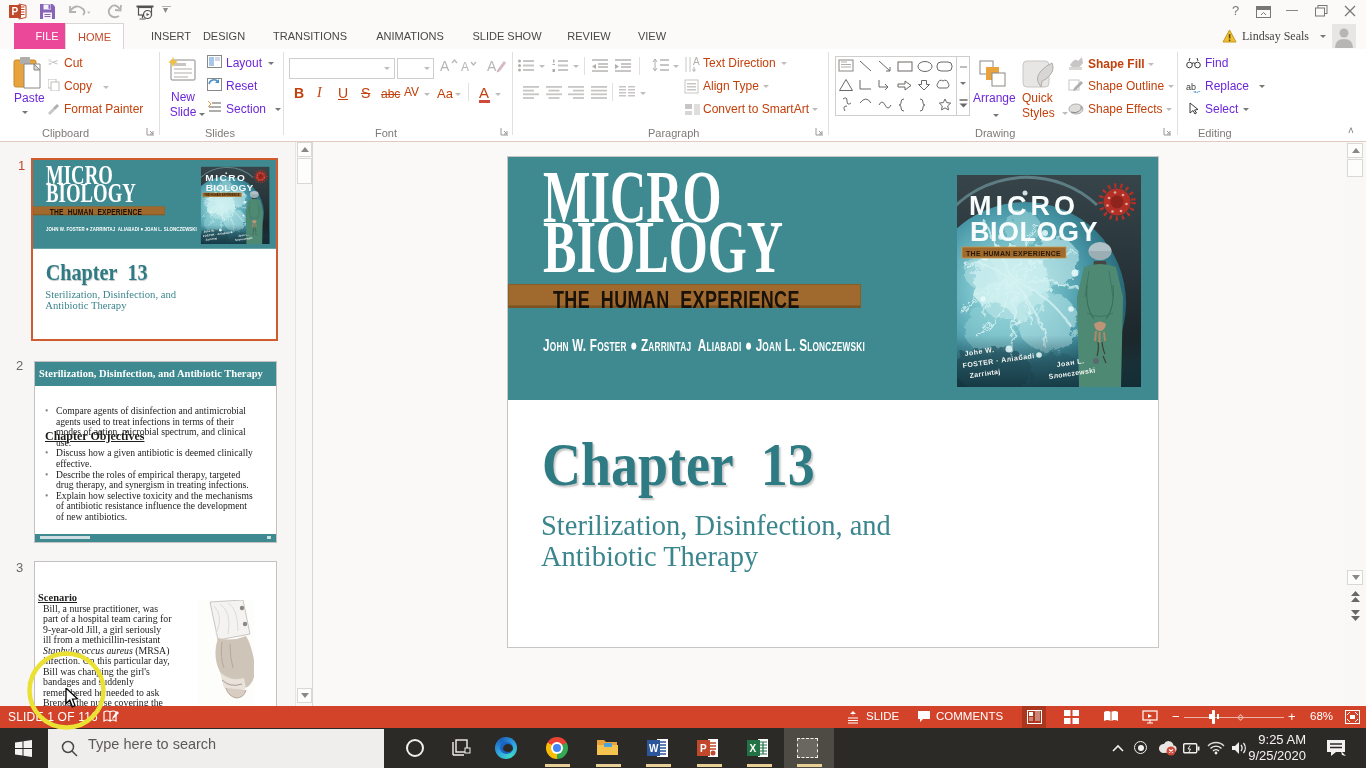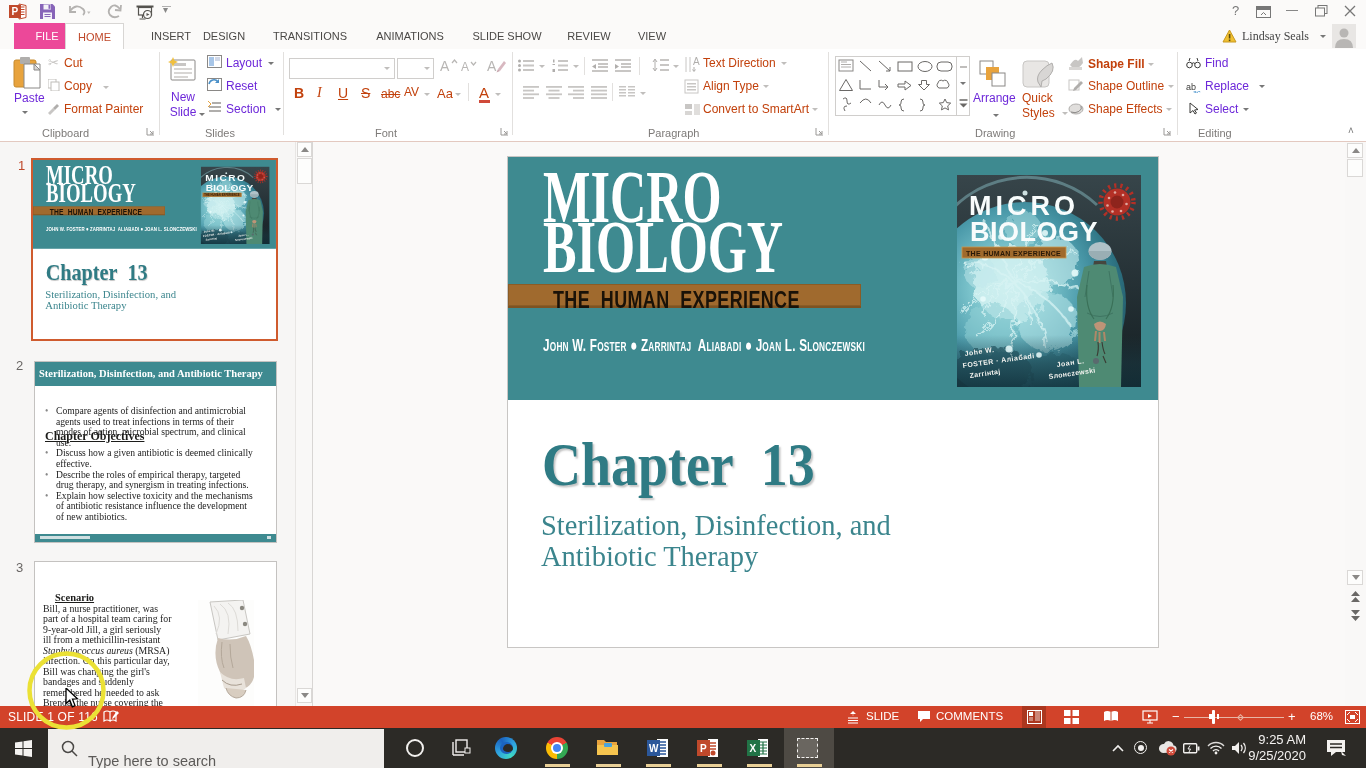--- a/index.html
+++ b/index.html
@@ -589,21 +589,21 @@
         <div style="padding-left:13px;position:relative;"><span style="position:absolute;left:2px;color:#888;">•</span>Discuss how a given antibiotic is deemed clinically<br>effective.</div>
         <div style="padding-left:13px;position:relative;"><span style="position:absolute;left:2px;color:#888;">•</span>Describe the roles of empirical therapy, targeted<br>drug therapy, and synergism in treating infections.</div>
         <div style="padding-left:13px;position:relative;"><span style="position:absolute;left:2px;color:#888;">•</span>Explain how selective toxicity and the mechanisms<br>of antibiotic resistance influence the development<br>of new antibiotics.</div>
       </div>
       <div class="abs" style="left:0;top:172px;width:241px;height:8px;background:#3e8a90;">
         <div class="abs" style="left:5px;top:2px;width:50px;height:3px;background:#cfe0e2;"></div>
         <div class="abs" style="right:5px;top:2px;width:4px;height:3px;background:#cfe0e2;"></div>
       </div>
     </div>
     <div class="abs" id="thumb3">
-      <div class="abs" style="left:20px;top:30px;font-family:'Liberation Serif',serif;font-weight:bold;font-size:10.5px;color:#1c1c1a;text-decoration:underline;text-align:center;">Scenario</div>
+      <div class="abs" style="left:3px;top:30px;font-family:'Liberation Serif',serif;font-weight:bold;font-size:10.5px;color:#1c1c1a;text-decoration:underline;text-align:center;">Scenario</div>
       <div class="abs" style="left:8px;top:41.5px;font-family:'Liberation Serif',serif;font-size:9.8px;line-height:10.55px;color:#222;">Bill, a nurse practitioner, was<br>part of a hospital team caring for<br>9-year-old Jill, a girl seriously<br>ill from a methicillin-resistant<br><i>Staphylococcus aureus</i> (MRSA)<br>infection. On this particular day,<br>Bill was changing the girl's<br>bandages and suddenly<br>remembered he needed to ask<br>Brenda, the nurse covering the</div>
       <svg class="abs" style="left:163px;top:38px;" width="56" height="112" viewBox="0 0 56 112">
           <use href="#handimg"></use>
         </svg>
     </div>
   </div>
   <div class="abs" id="thumbscroll">
     <div class="abs" style="left:1px;top:0;width:15px;height:15px;background:#fdfdfc;border:1px solid #dad8d6;"></div>
     <svg class="abs" style="left:5px;top:5px;" width="8" height="6">
         <path d="M0 5 L4 0 L8 5 Z" fill="#8a8886"></path>
@@ -702,21 +702,21 @@
       <path d="M0 2.5 L7.5 1.4 L7.5 8 L0 8 Z"></path>
       <path d="M8.5 1.3 L17 0 L17 8 L8.5 8 Z"></path>
       <path d="M0 9 L7.5 9 L7.5 15.6 L0 14.5 Z"></path>
       <path d="M8.5 9 L17 9 L17 17 L8.5 15.7 Z"></path>
     </svg>
   <div class="abs" id="searchbox">
     <svg style="position:absolute;left:13px;top:11px;" width="17" height="17" viewBox="0 0 17 17">
         <circle cx="7" cy="7" r="5.5" fill="none" stroke="#4a4846" stroke-width="1.5"></circle>
         <path d="M11 11 L16 16" stroke="#4a4846" stroke-width="1.5"></path>
       </svg>
-    <span style="position:absolute;left:40px;top:24px;text-align:center;">Type here to search</span>
+    <span style="position:absolute;left:40px;top:7px;text-align:center;">Type here to search</span>
   </div>
   <svg class="abs" style="left:405px;top:10px;" width="20" height="20">
       <circle cx="10" cy="10" r="8" fill="none" stroke="#f2f0ee" stroke-width="2"></circle>
     </svg>
   <svg class="abs" style="left:452px;top:11px;" width="19" height="18" viewBox="0 0 19 18">
       <g fill="none" stroke="#f2f0ee" stroke-width="1.4">
         <rect x="4" y="1" width="11" height="12"></rect>
         <path d="M1 3 L1 16 M1 16 L12 16"></path>
       </g>
       <rect x="13" y="9" width="5" height="5" fill="#2c2a26" stroke="#f2f0ee"></rect>

